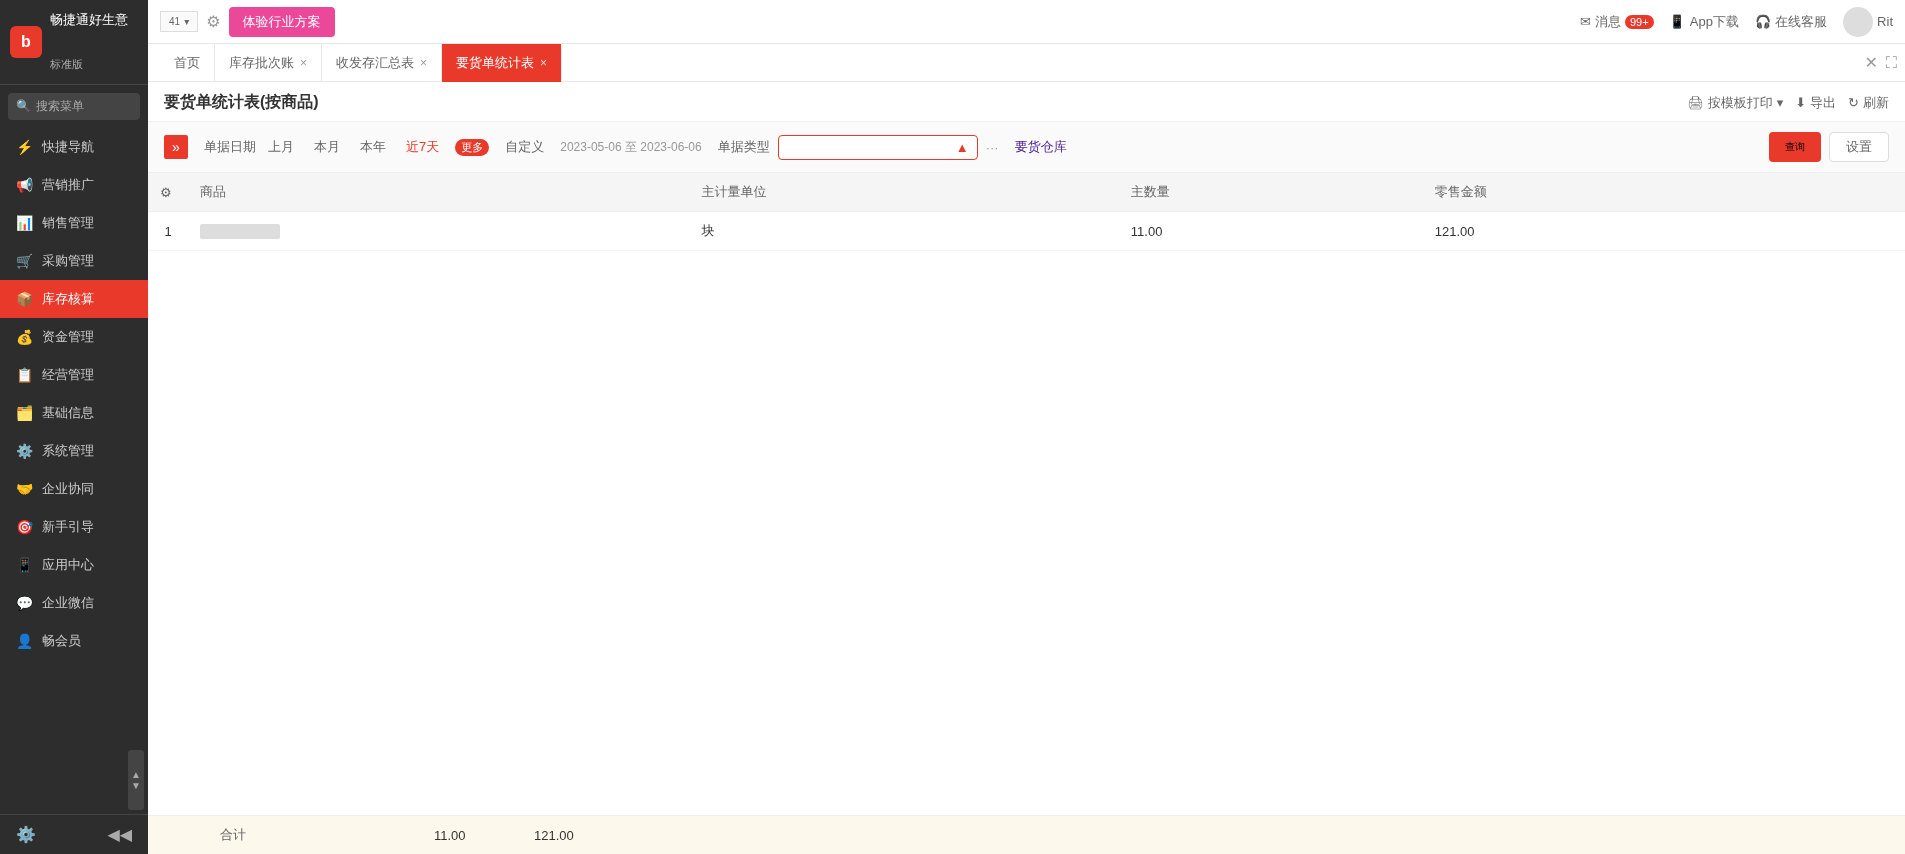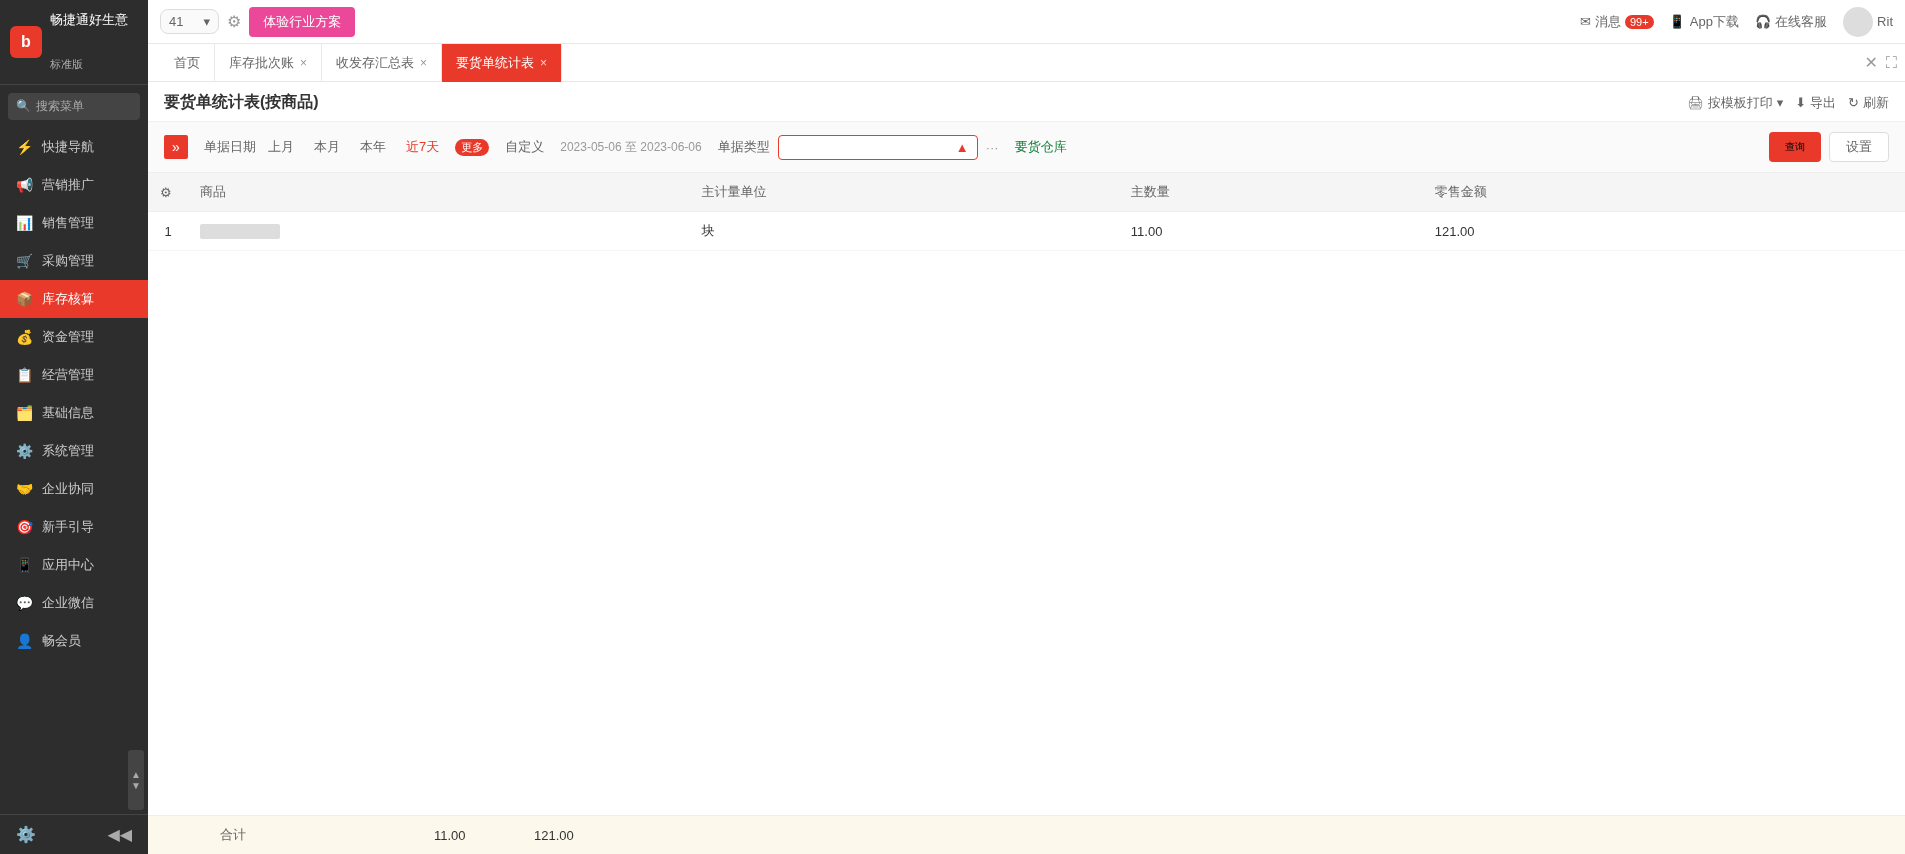--- a/index.html
+++ b/index.html
@@ -84,26 +84,26 @@
       flex-shrink: 0;
     }
     .header-left {
       display: flex;
       align-items: center;
       gap: 8px;
     }
     .store-selector {
       display: flex;
       align-items: center;
-      gap: 20px;
+      gap: 4px;
       border: 1px solid #ddd;
-      border-radius: 8px;
+      border-radius: 0;
       padding: 4px 8px;
       cursor: pointer;
-      font-size: 13px;
+      font-size: 10px;
       color: #666;
       background: #fafafa;
     }
     .trial-btn {
       background: #ec4899;
       color: white;
       border: none;
       padding: 6px 14px;
       border-radius: 4px;
       cursor: pointer;
@@ -274,21 +274,21 @@
       align-items: center;
       justify-content: space-between;
       cursor: pointer;
       background: white;
       position: relative;
     }
     .filter-select-label { color: #333; }
     .filter-select-arrow { color: #e8392a; }
     .filter-more-btn { color: #999; cursor: pointer; }
     .warehouse-filter {
-      display: flex; align-items: flex-start; gap: 4px; color: #15803d;
+      display: flex; align-items: flex-start; gap: 4px; color: #4c1d95;
     }
     .filter-actions {
       margin-left: auto;
       display: flex; gap: 8px;
     }
     .query-btn {
       background: #e8392a; color: #000000; border: none;
       padding: 5px 16px; border-radius: 4px; cursor: pointer; font-size: 10px;
     }
     .settings-btn {

